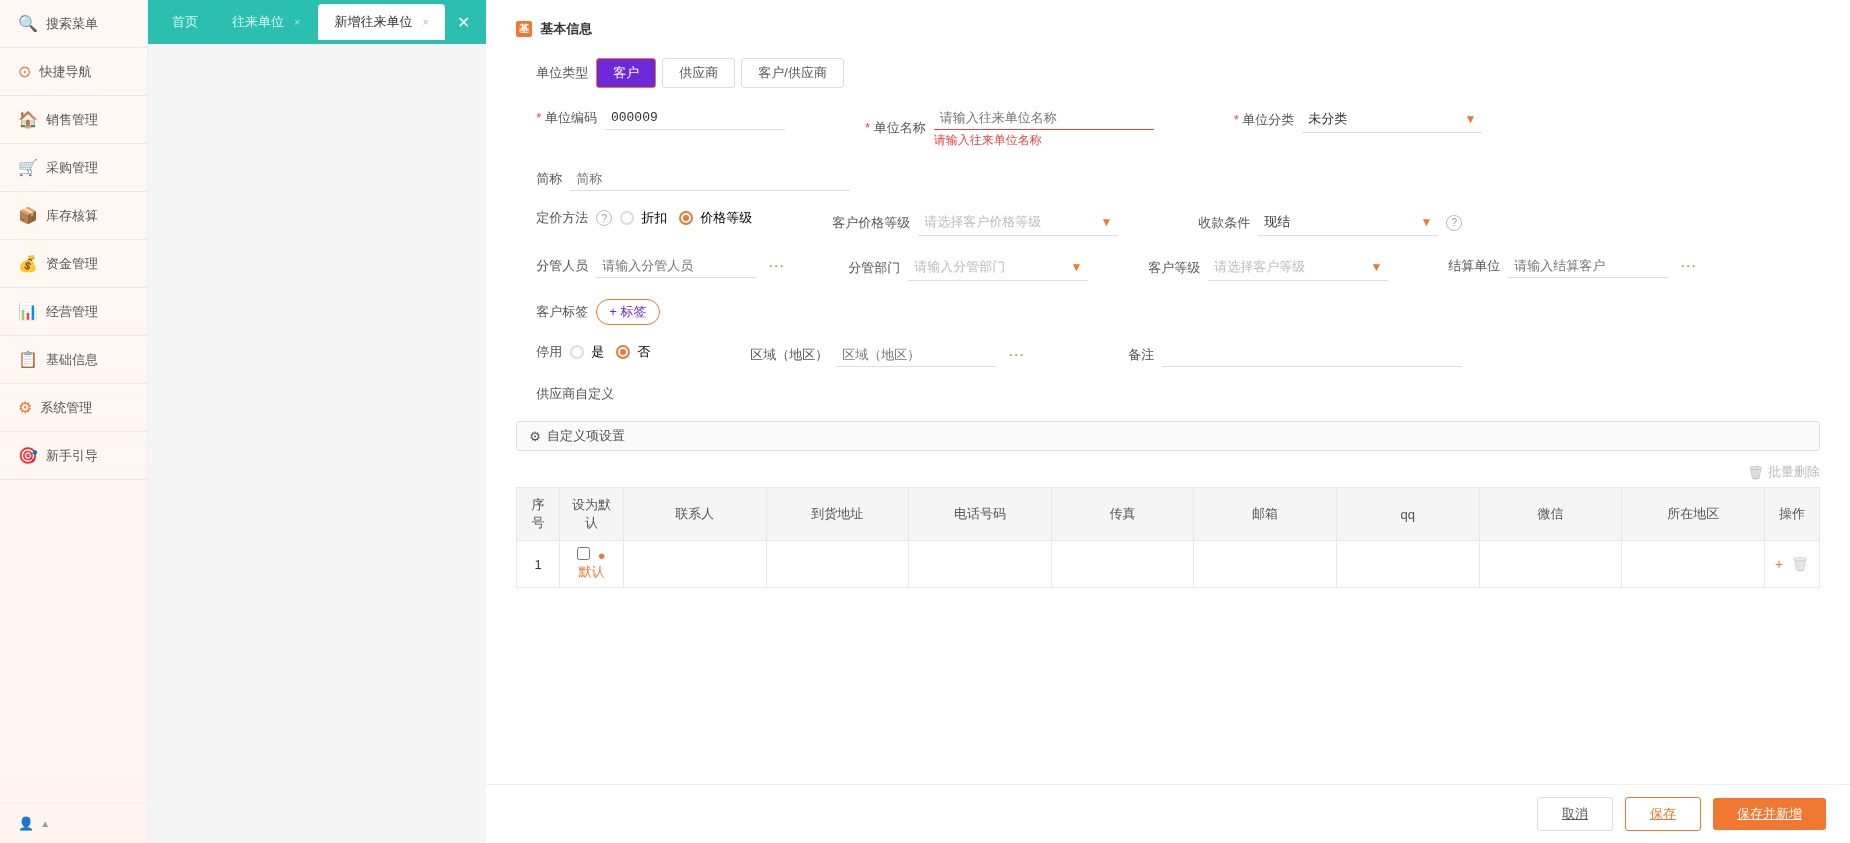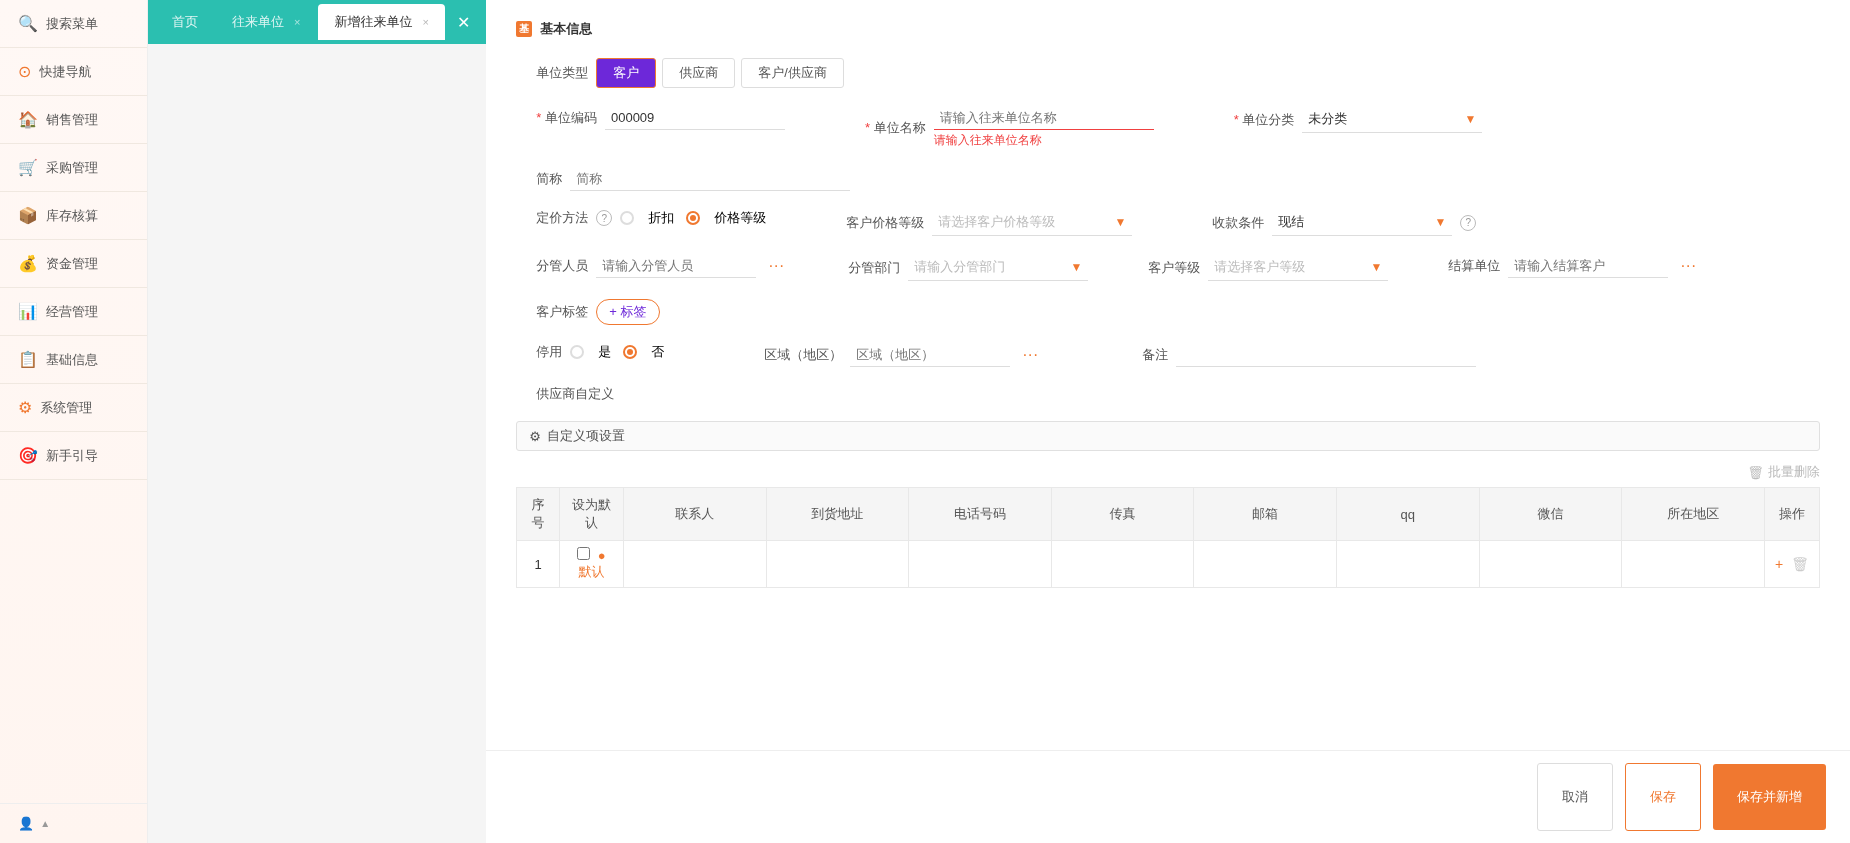--- a/index.html
+++ b/index.html
@@ -193,21 +193,21 @@
 
     
     .radio-group {
       display: flex;
       align-items: center;
       gap: 12px;
     }
     .radio-item {
       display: flex;
       align-items: center;
-      gap: 14px;
+      gap: 7px;
       cursor: pointer;
     }
     .radio-circle {
       width: 14px;
       height: 14px;
       border-radius: 50%;
       border: 2px solid #ddd;
       display: flex;
       align-items: center;
       justify-content: center;
@@ -323,25 +323,26 @@
     .footer {
       display: flex;
       align-items: center;
       justify-content: flex-end;
       gap: 12px;
       padding: 12px 24px;
       background: #fff;
       border-top: 1px solid #eee;
     }
     .btn {
-      padding: 24px 24px;
+      padding: 7px 24px;
       border-radius: 3px;
       cursor: pointer;
       font-size: 13px;
       border: none;
+      text-decoration: underline;
     }
     .btn-cancel {
       border: 1px solid #ddd;
       background: #fff;
       color: #555;
     }
     .btn-save {
       background: #fff;
       border: 1px solid #f07830;
       color: #f07830;
@@ -434,21 +435,21 @@
             <button class="unit-btn active">客户</button>
             <button class="unit-btn">供应商</button>
             <button class="unit-btn">客户/供应商</button>
           </div>
         </div>
       </div>
 
       <div class="form-row">
         <div class="form-group">
           <span class="form-label required">单位编码</span>
-          <input class="form-input" type="text" style="width: 180px;" value="000009">
+          <input class="form-input" type="text" style="width: 180px; font-family: Liberation Mono, monospace;" value="000009">
         </div>
         <div class="form-group" style="margin-left:40px;">
           <span class="form-label required">单位名称</span>
           <div class="form-input-wrap">
             <input class="form-input error" type="text" style="width: 220px;" placeholder="请输入往来单位名称">
             <span class="error-msg">请输入往来单位名称</span>
           </div>
         </div>
         <div class="form-group" style="margin-left:40px;">
           <span class="form-label required">单位分类</span>

